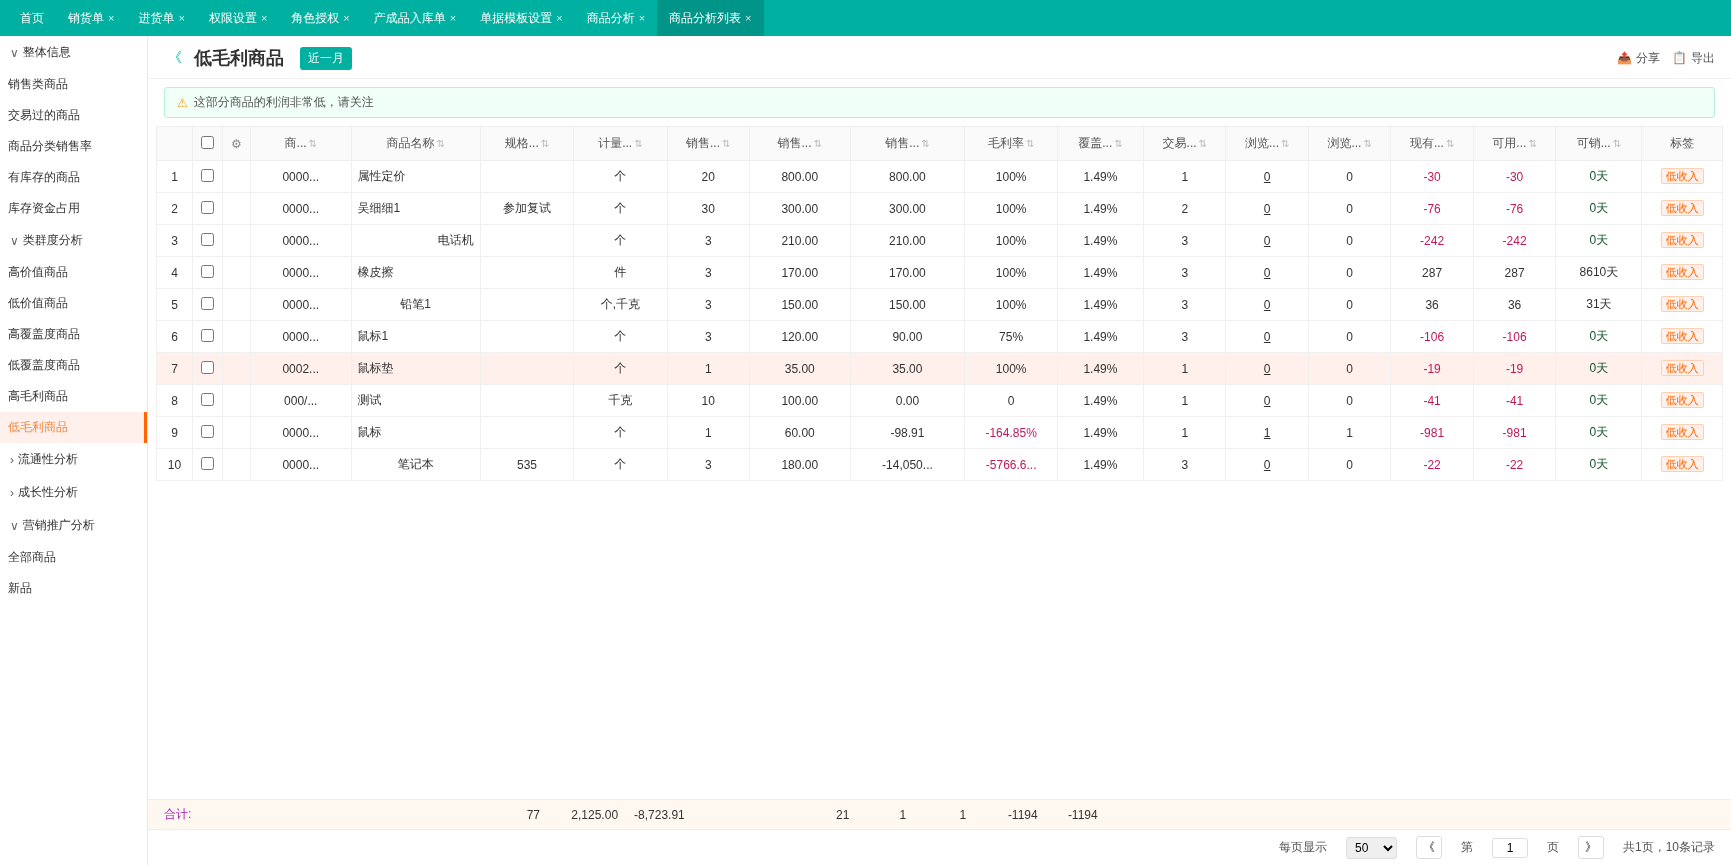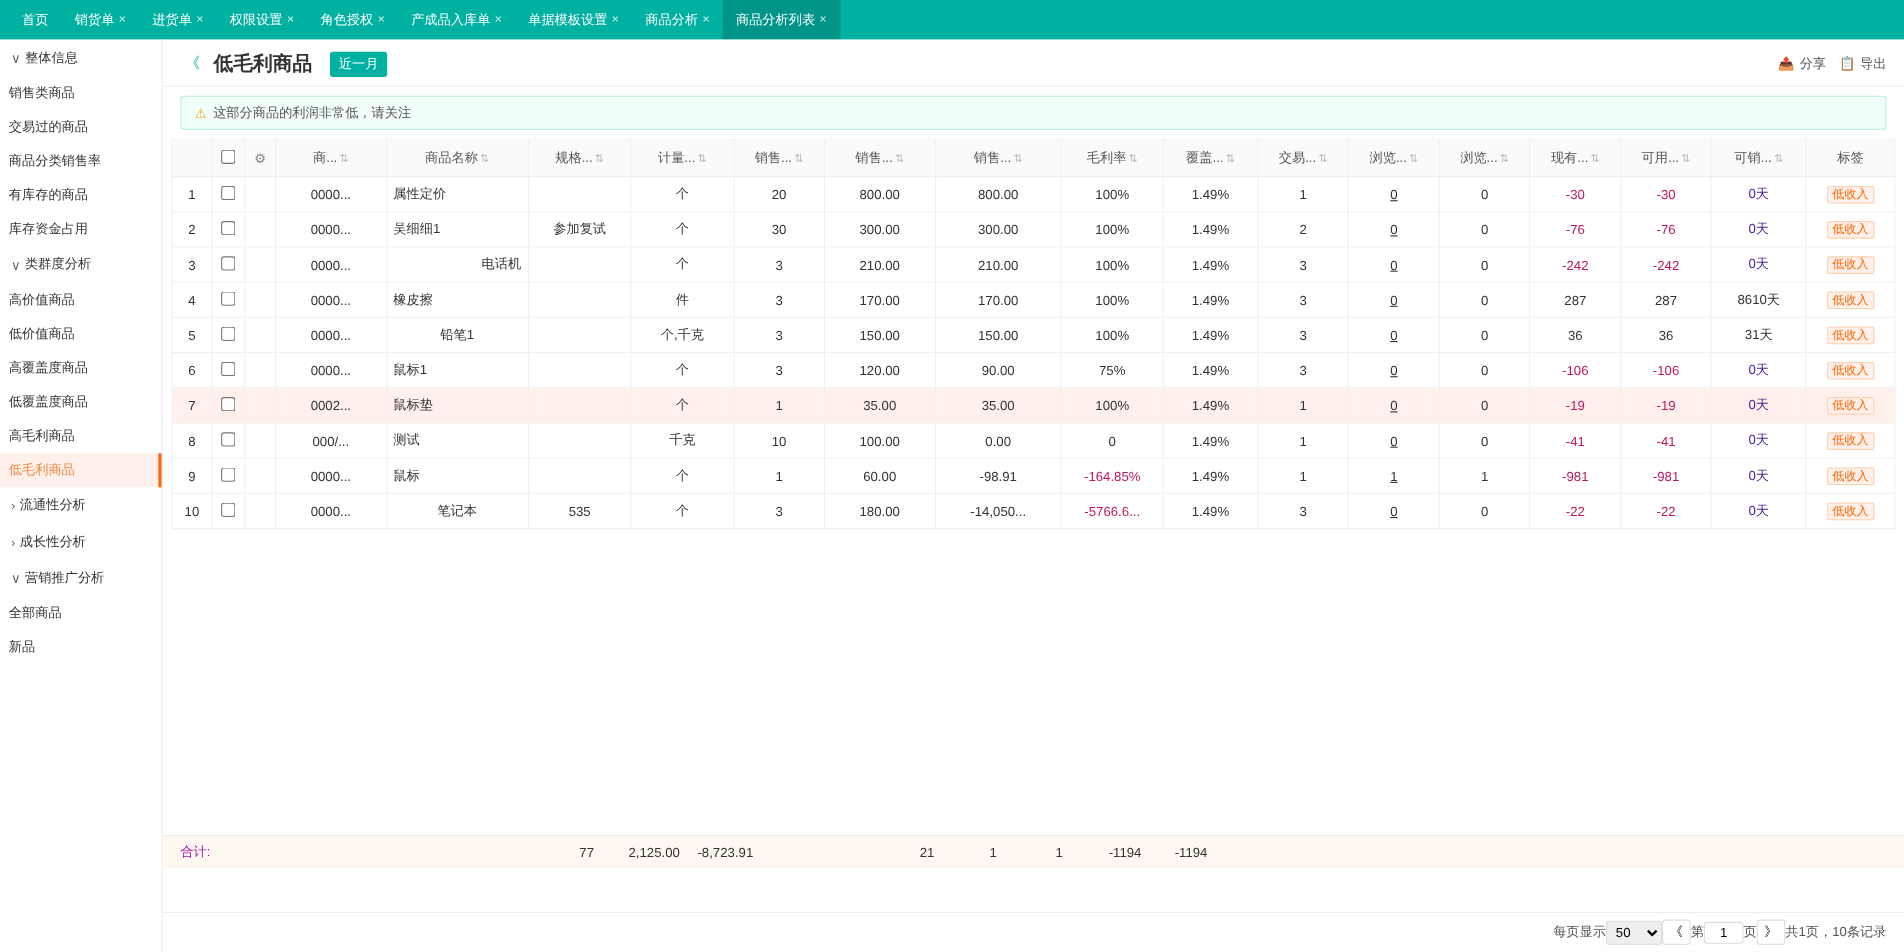--- a/index.html
+++ b/index.html
@@ -162,21 +162,21 @@
     }
     tbody tr.highlighted { background: #fff0eb; }
     tbody td {
       padding: 7px 6px;
       text-align: center;
       border: 1px solid #f0f0f0;
       white-space: nowrap;
       color: #333;
     }
     tbody td.red { color: #be185d; }
-    tbody td.orange { color: #4c1d95; }
+    tbody td.orange { color: #14532d; }
     .tag-low-income {
       background: #fff0eb;
       color: #f60;
       border: 1px solid #ffd0b0;
       border-radius: 2px;
       padding: 1px 4px;
       font-size: 11px;
     }
     .link-underline { text-decoration: underline; cursor: pointer; color: #333; }
 
@@ -198,24 +198,23 @@
     }
 
     
     .pagination {
       background: #fff;
       border-top: 1px solid #eee;
       padding: 6px 16px;
       display: flex;
       align-items: center;
       justify-content: flex-end;
-      gap: 0;
+      gap: 19px;
       font-size: 12px;
       color: #555;
-      margin-top: 40px;
     }
     .page-size-select {
       border: 1px solid #ddd;
       border-radius: 3px;
       padding: 2px 4px;
       font-size: 12px;
     }
     .page-btn {
       border: 1px solid #ddd;
       background: #fff;

